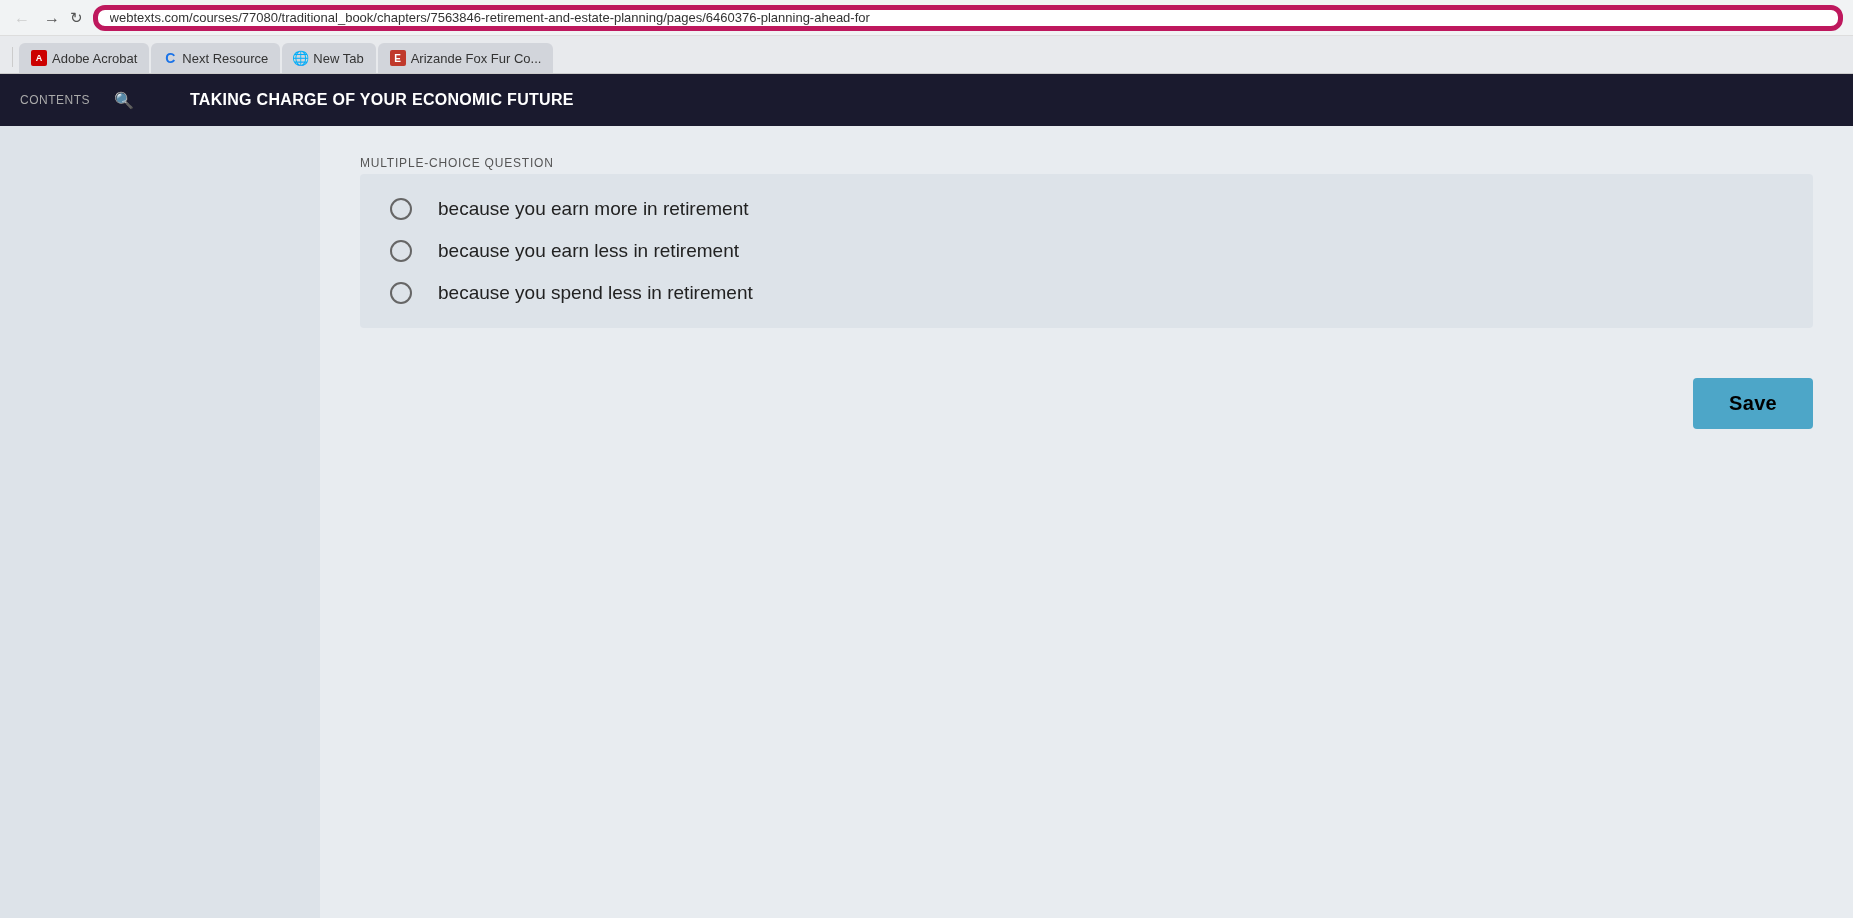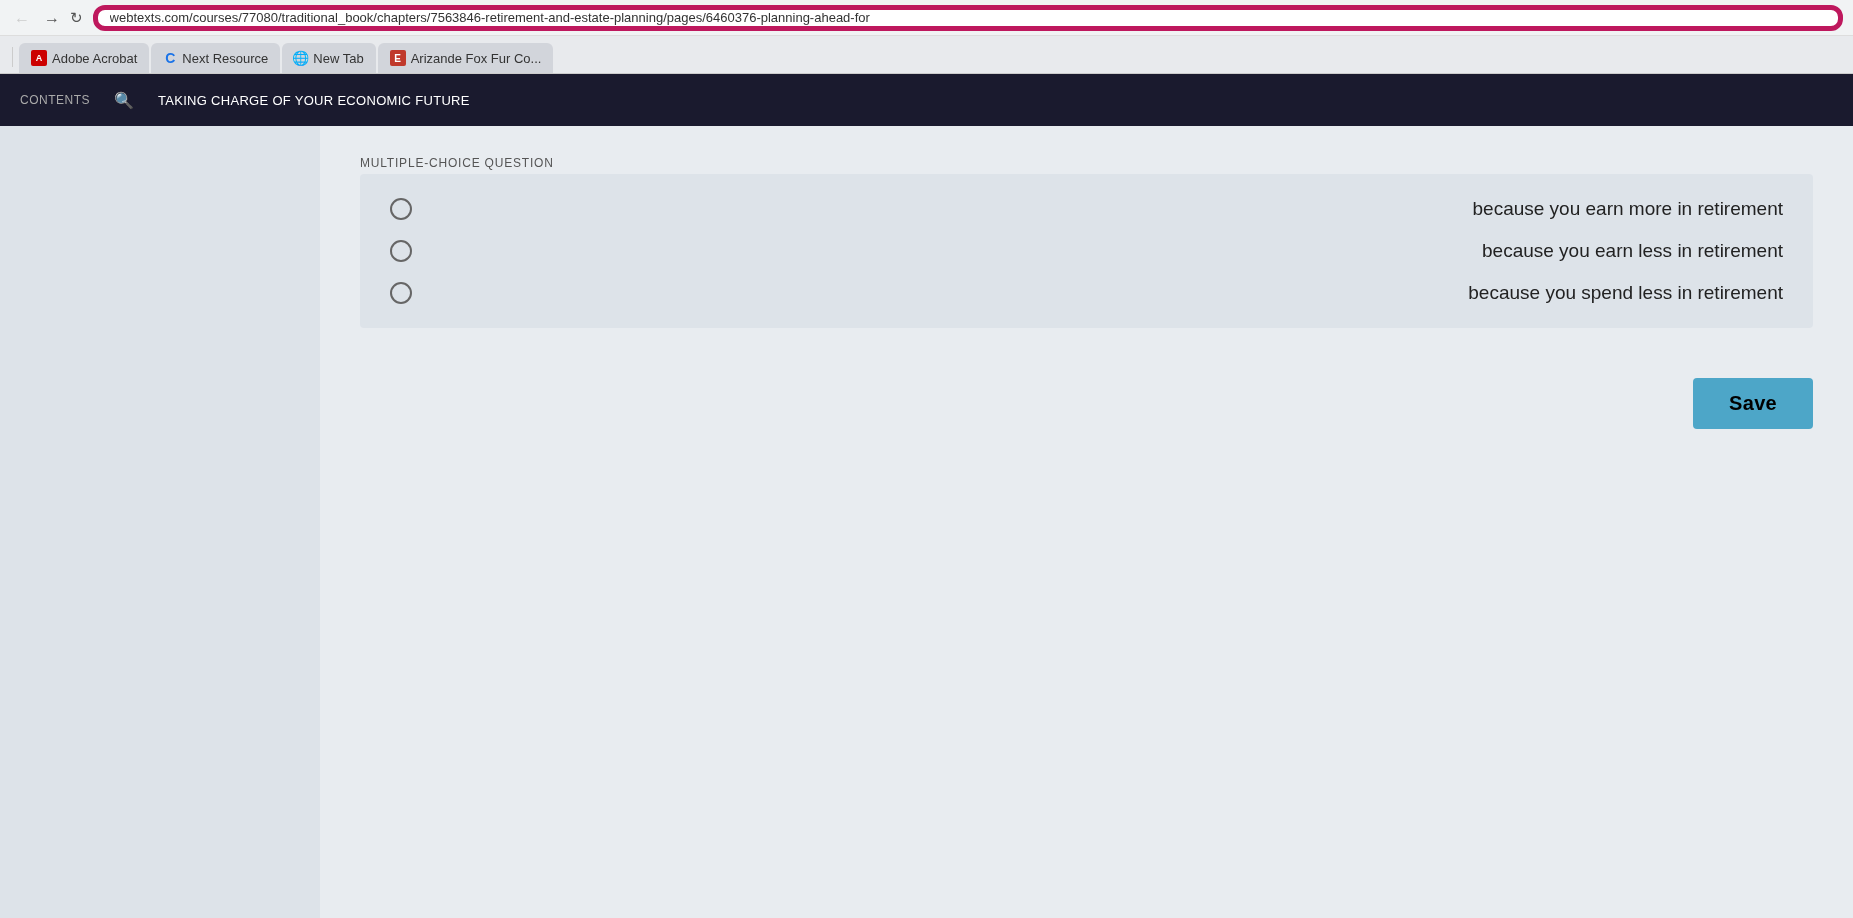--- a/index.html
+++ b/index.html
@@ -155,24 +155,25 @@
       text-transform: uppercase;
     }
 
     .header-search {
       color: #aaa;
       font-size: 16px;
       cursor: pointer;
     }
 
     .header-title {
-      font-size: 13px;
-      font-weight: normal;
+      font-size: 16px;
+      font-weight: bold;
       color: white;
       letter-spacing: 0.3px;
+      margin-left: 32px;
     }
 
     
     .main-content {
       display: flex;
       background: #e8ecf0;
       min-height: 830px;
     }
 
     .sidebar {
@@ -210,23 +211,22 @@
       padding: 24px 30px;
       display: flex;
       flex-direction: column;
       gap: 20px;
       margin-bottom: 30px;
     }
 
     .answer-option {
       display: flex;
       align-items: center;
-      gap: 0;
-      cursor: pointer;
-      justify-content: space-between;
+      gap: 26px;
+      cursor: pointer;
     }
 
     .radio-circle {
       width: 22px;
       height: 22px;
       border-radius: 50%;
       border: 2px solid #666;
       background: transparent;
       flex-shrink: 0;
       cursor: pointer;

